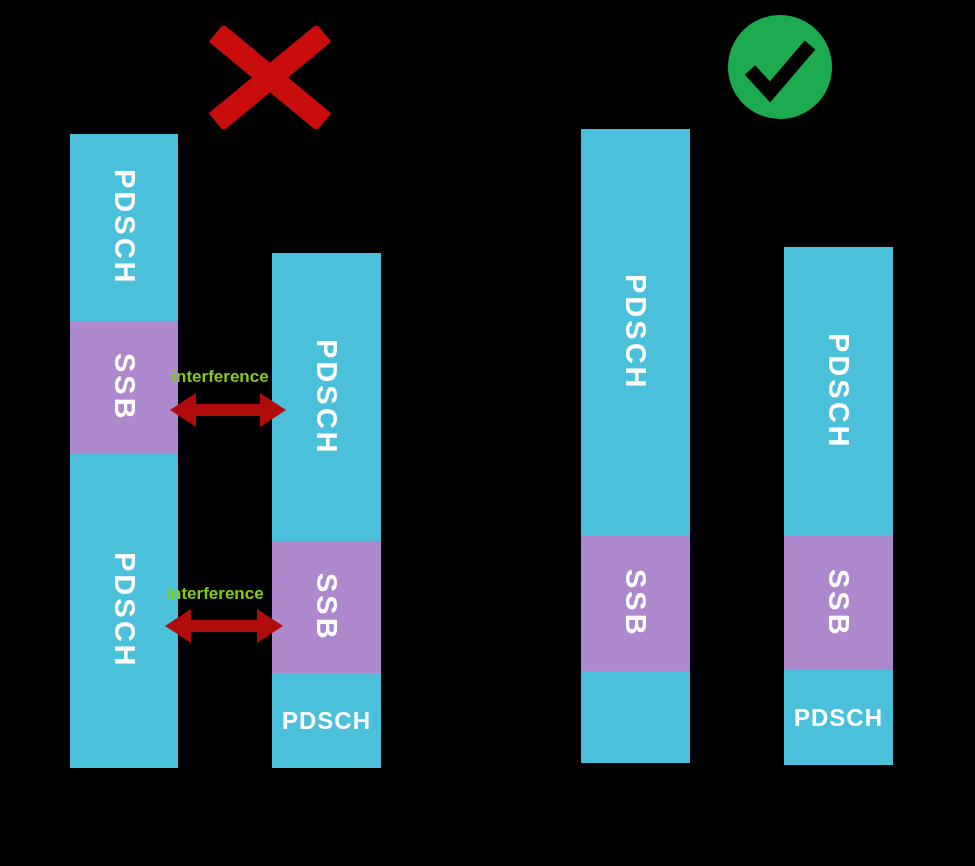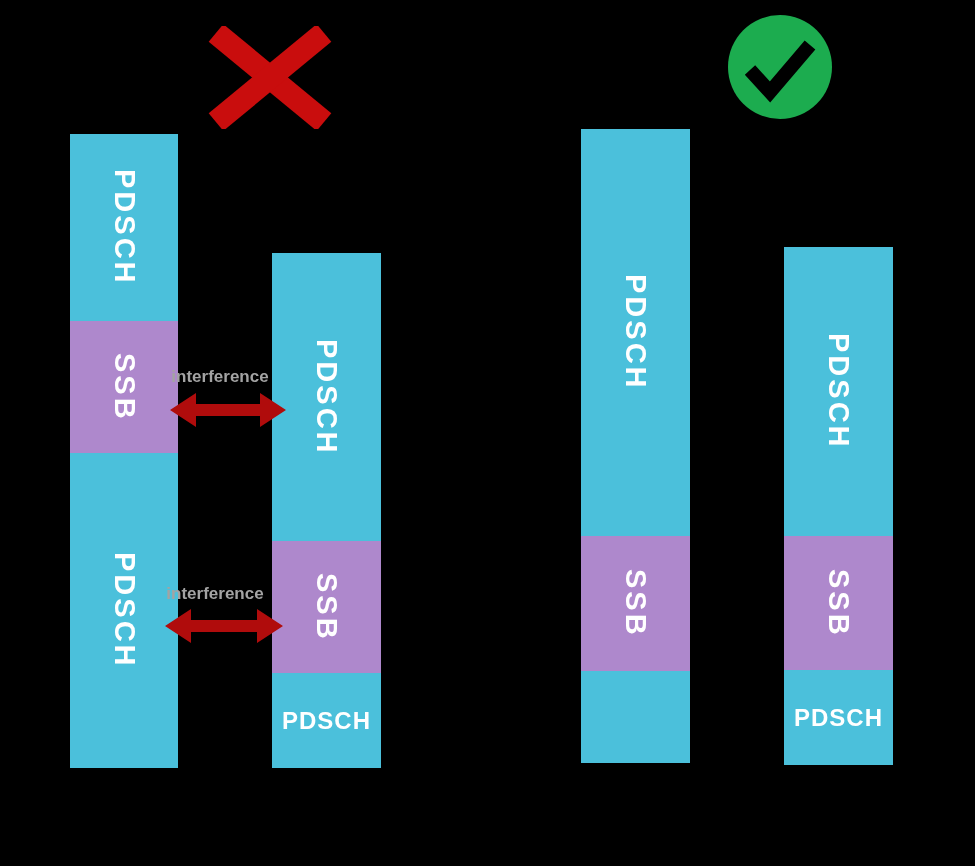--- a/index.html
+++ b/index.html
@@ -10,21 +10,21 @@
   .seg { position:absolute; display:flex; align-items:center; justify-content:center; }
   .fill-pdsch { background:#4BC0DB; }
   .fill-ssb   { background:#AE88CC; }
   .vlabel {
     writing-mode:vertical-rl; color:#FFFFFF; font-weight:700;
     font-size:29px; letter-spacing:3px; white-space:nowrap;
   }
   .hlabel { color:#FFFFFF; font-weight:700; font-size:24px; letter-spacing:1px; white-space:nowrap; }
   .ann {
     position:absolute; width:124px; text-align:center;
-    color:#a3a3a3; font-weight:700; font-size:17px; line-height:1;
+    color:#84cc16; font-weight:700; font-size:17px; line-height:1;
   }
   .icon-abs { position:absolute; }
 
   
   .c1s1{left:70px;  top:134px; width:108px; height:187px;}
   .c1s2{left:70px;  top:321px; width:108px; height:132px;}
   .c1s3{left:70px;  top:453px; width:108px; height:315px;}
   
   .c2s1{left:272px; top:253px; width:109px; height:288px;}
   .c2s2{left:272px; top:541px; width:109px; height:132px;}

